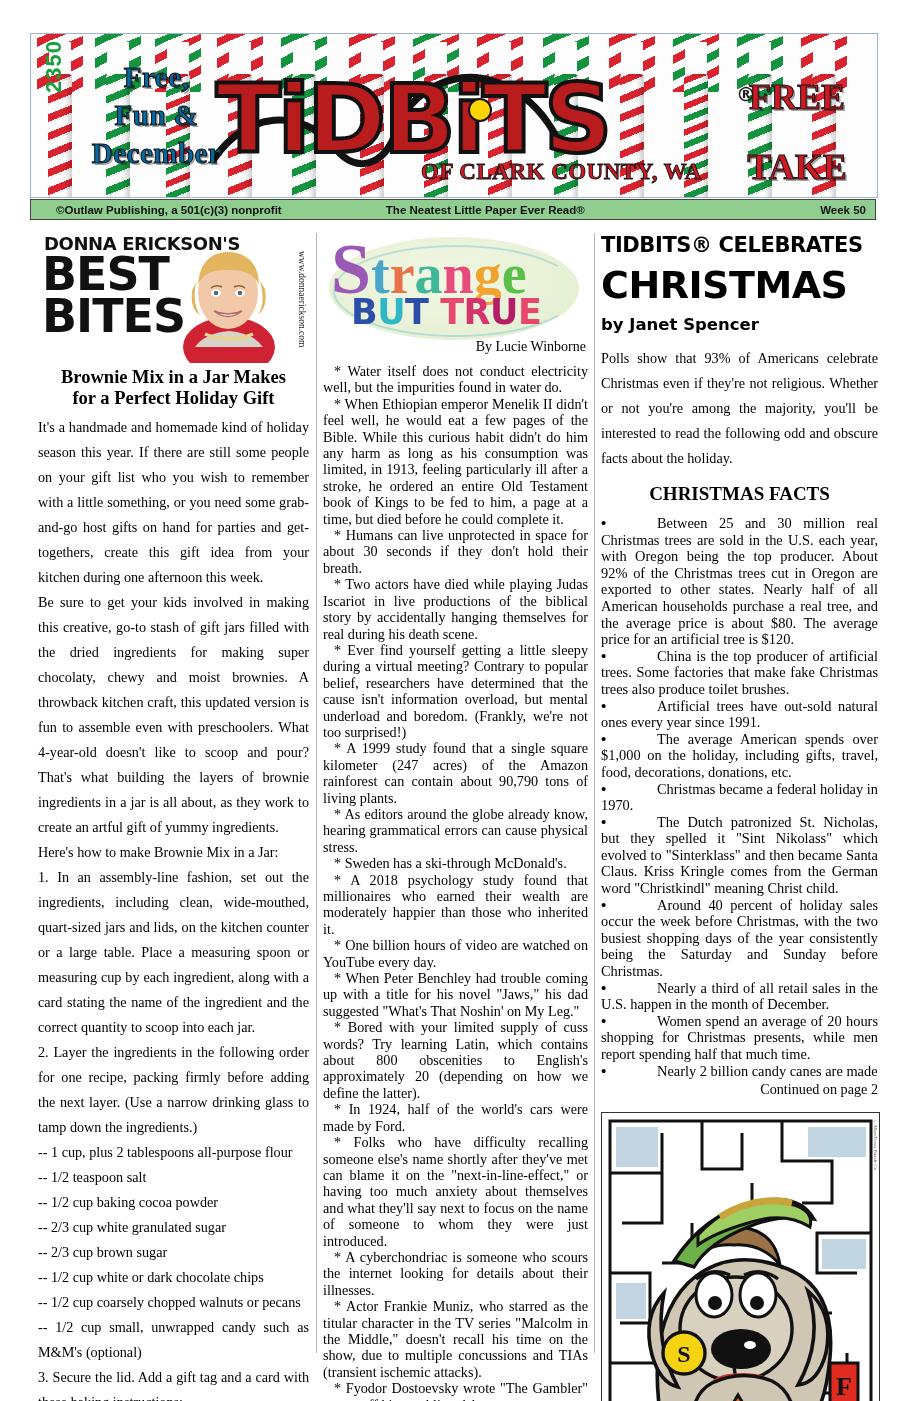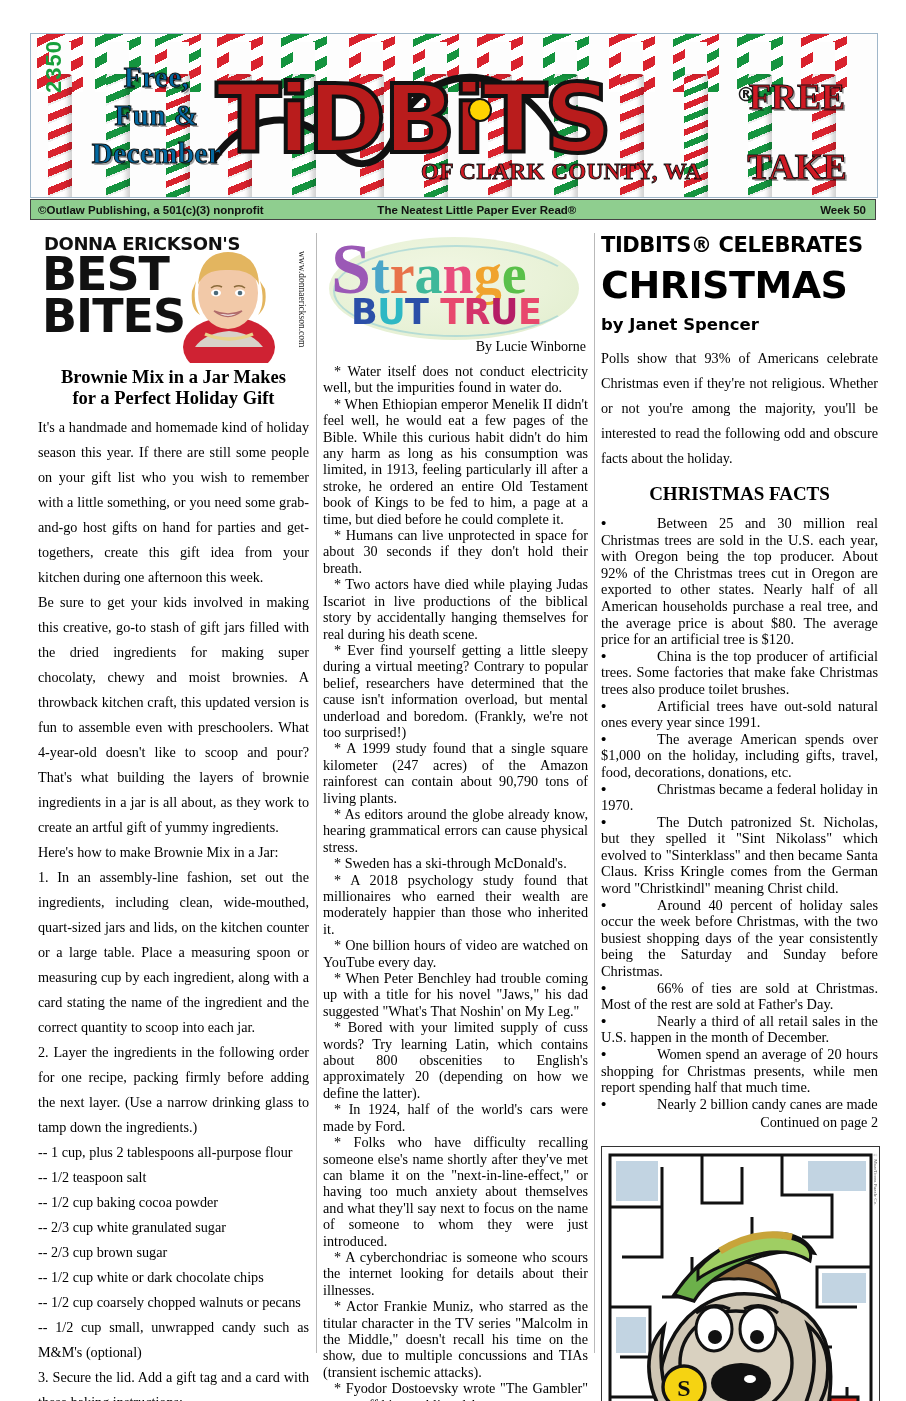--- a/index.html
+++ b/index.html
@@ -32,21 +32,21 @@
   .swoosh{position:absolute;left:175px;top:20px;width:390px;height:120px;z-index:5;}
   .ornament{position:absolute;left:437px;top:64px;width:20px;height:20px;border-radius:50%;background:#ffd400;border:2px solid #111;z-index:9;}
   .mh-sub{position:absolute;left:390px;top:125px;z-index:8;font-family:"Liberation Serif",serif;font-weight:bold;
     font-size:23px;color:#cf1a24;-webkit-text-stroke:.9px #111;letter-spacing:.5px;}
   .issue-no{position:absolute;left:10px;top:6px;z-index:9;font-family:"Liberation Sans",sans-serif;font-weight:bold;
     font-size:22px;color:#17a03c;writing-mode:vertical-rl;transform:rotate(180deg);letter-spacing:1px;}
 
   
   .banner{position:absolute;left:30px;top:199px;width:846px;height:21px;background:#8fce8f;border:1px solid #444;
     box-sizing:border-box;display:flex;align-items:center;font-family:"Liberation Sans",sans-serif;font-size:11.5px;font-weight:bold;color:#111;}
-  .banner .b-l{padding-left:7px;width:33%;}
+  .banner .b-l{padding-left:25px;width:33%;}
   .banner .b-c{width:40%;text-align:center;}
   .banner .b-r{width:27%;text-align:right;padding-right:9px;}
 
   
   .col{position:absolute;top:233px;}
   .col1{left:38px;width:271px;}
   .col2{left:323px;width:265px;}
   .col3{left:601px;width:277px;}
   .vrule{position:absolute;top:233px;width:1px;background:#b9b9b9;}
 
@@ -318,21 +318,20 @@
     <p class="body">Polls show that 93% of Americans celebrate Christmas even if they're not religious. Whether or not you're among the majority, you'll be interested to read the following odd and obscure facts about the holiday.</p>
     <h3 class="facts">CHRISTMAS FACTS</h3>
 
     <p class="dot-item"><span class="dt"><b>•</b></span><span>Between 25 and 30 million real Christmas trees are sold in the U.S. each year, with Oregon being the top producer. About 92% of the Christmas trees cut in Oregon are exported to other states. Nearly half of all American households purchase a real tree, and the average price is about $80. The average price for an artificial tree is $120.</span></p>
     <p class="dot-item"><span class="dt"><b>•</b></span><span>China is the top producer of artificial trees. Some factories that make fake Christmas trees also produce toilet brushes.</span></p>
     <p class="dot-item"><span class="dt"><b>•</b></span><span>Artificial trees have out-sold natural ones every year since 1991.</span></p>
     <p class="dot-item"><span class="dt"><b>•</b></span><span>The average American spends over $1,000 on the holiday, including gifts, travel, food, decorations, donations, etc.</span></p>
     <p class="dot-item"><span class="dt"><b>•</b></span><span>Christmas became a federal holiday in 1970.</span></p>
     <p class="dot-item"><span class="dt"><b>•</b></span><span>The Dutch patronized St. Nicholas, but they spelled it "Sint Nikolass" which evolved to "Sinterklass" and then became Santa Claus. Kriss Kringle comes from the German word "Christkindl" meaning Christ child.</span></p>
     <p class="dot-item"><span class="dt"><b>•</b></span><span>Around 40 percent of holiday sales occur the week before Christmas, with the two busiest shopping days of the year consistently being the Saturday and Sunday before Christmas.</span></p>
-    <p class="dot-item"><span class="dt"><b>•</b></span><span>66% of ties are sold at Christmas. Most of the rest are sold at Father's Day.</span></p>
     <p class="dot-item"><span class="dt"><b>•</b></span><span>Nearly a third of all retail sales in the U.S. happen in the month of December.</span></p>
     <p class="dot-item"><span class="dt"><b>•</b></span><span>Women spend an average of 20 hours shopping for Christmas presents, while men report spending half that much time.</span></p>
     <p class="dot-item"><span class="dt"><b>•</b></span><span>Nearly 2 billion candy canes are made</span></p>
 
     <p class="contd">Continued on page 2</p>
 
     <div class="cartoon">
       <svg viewBox="0 0 277 345" width="277" height="345">
         <rect width="277" height="345" fill="#fff"></rect>
 

